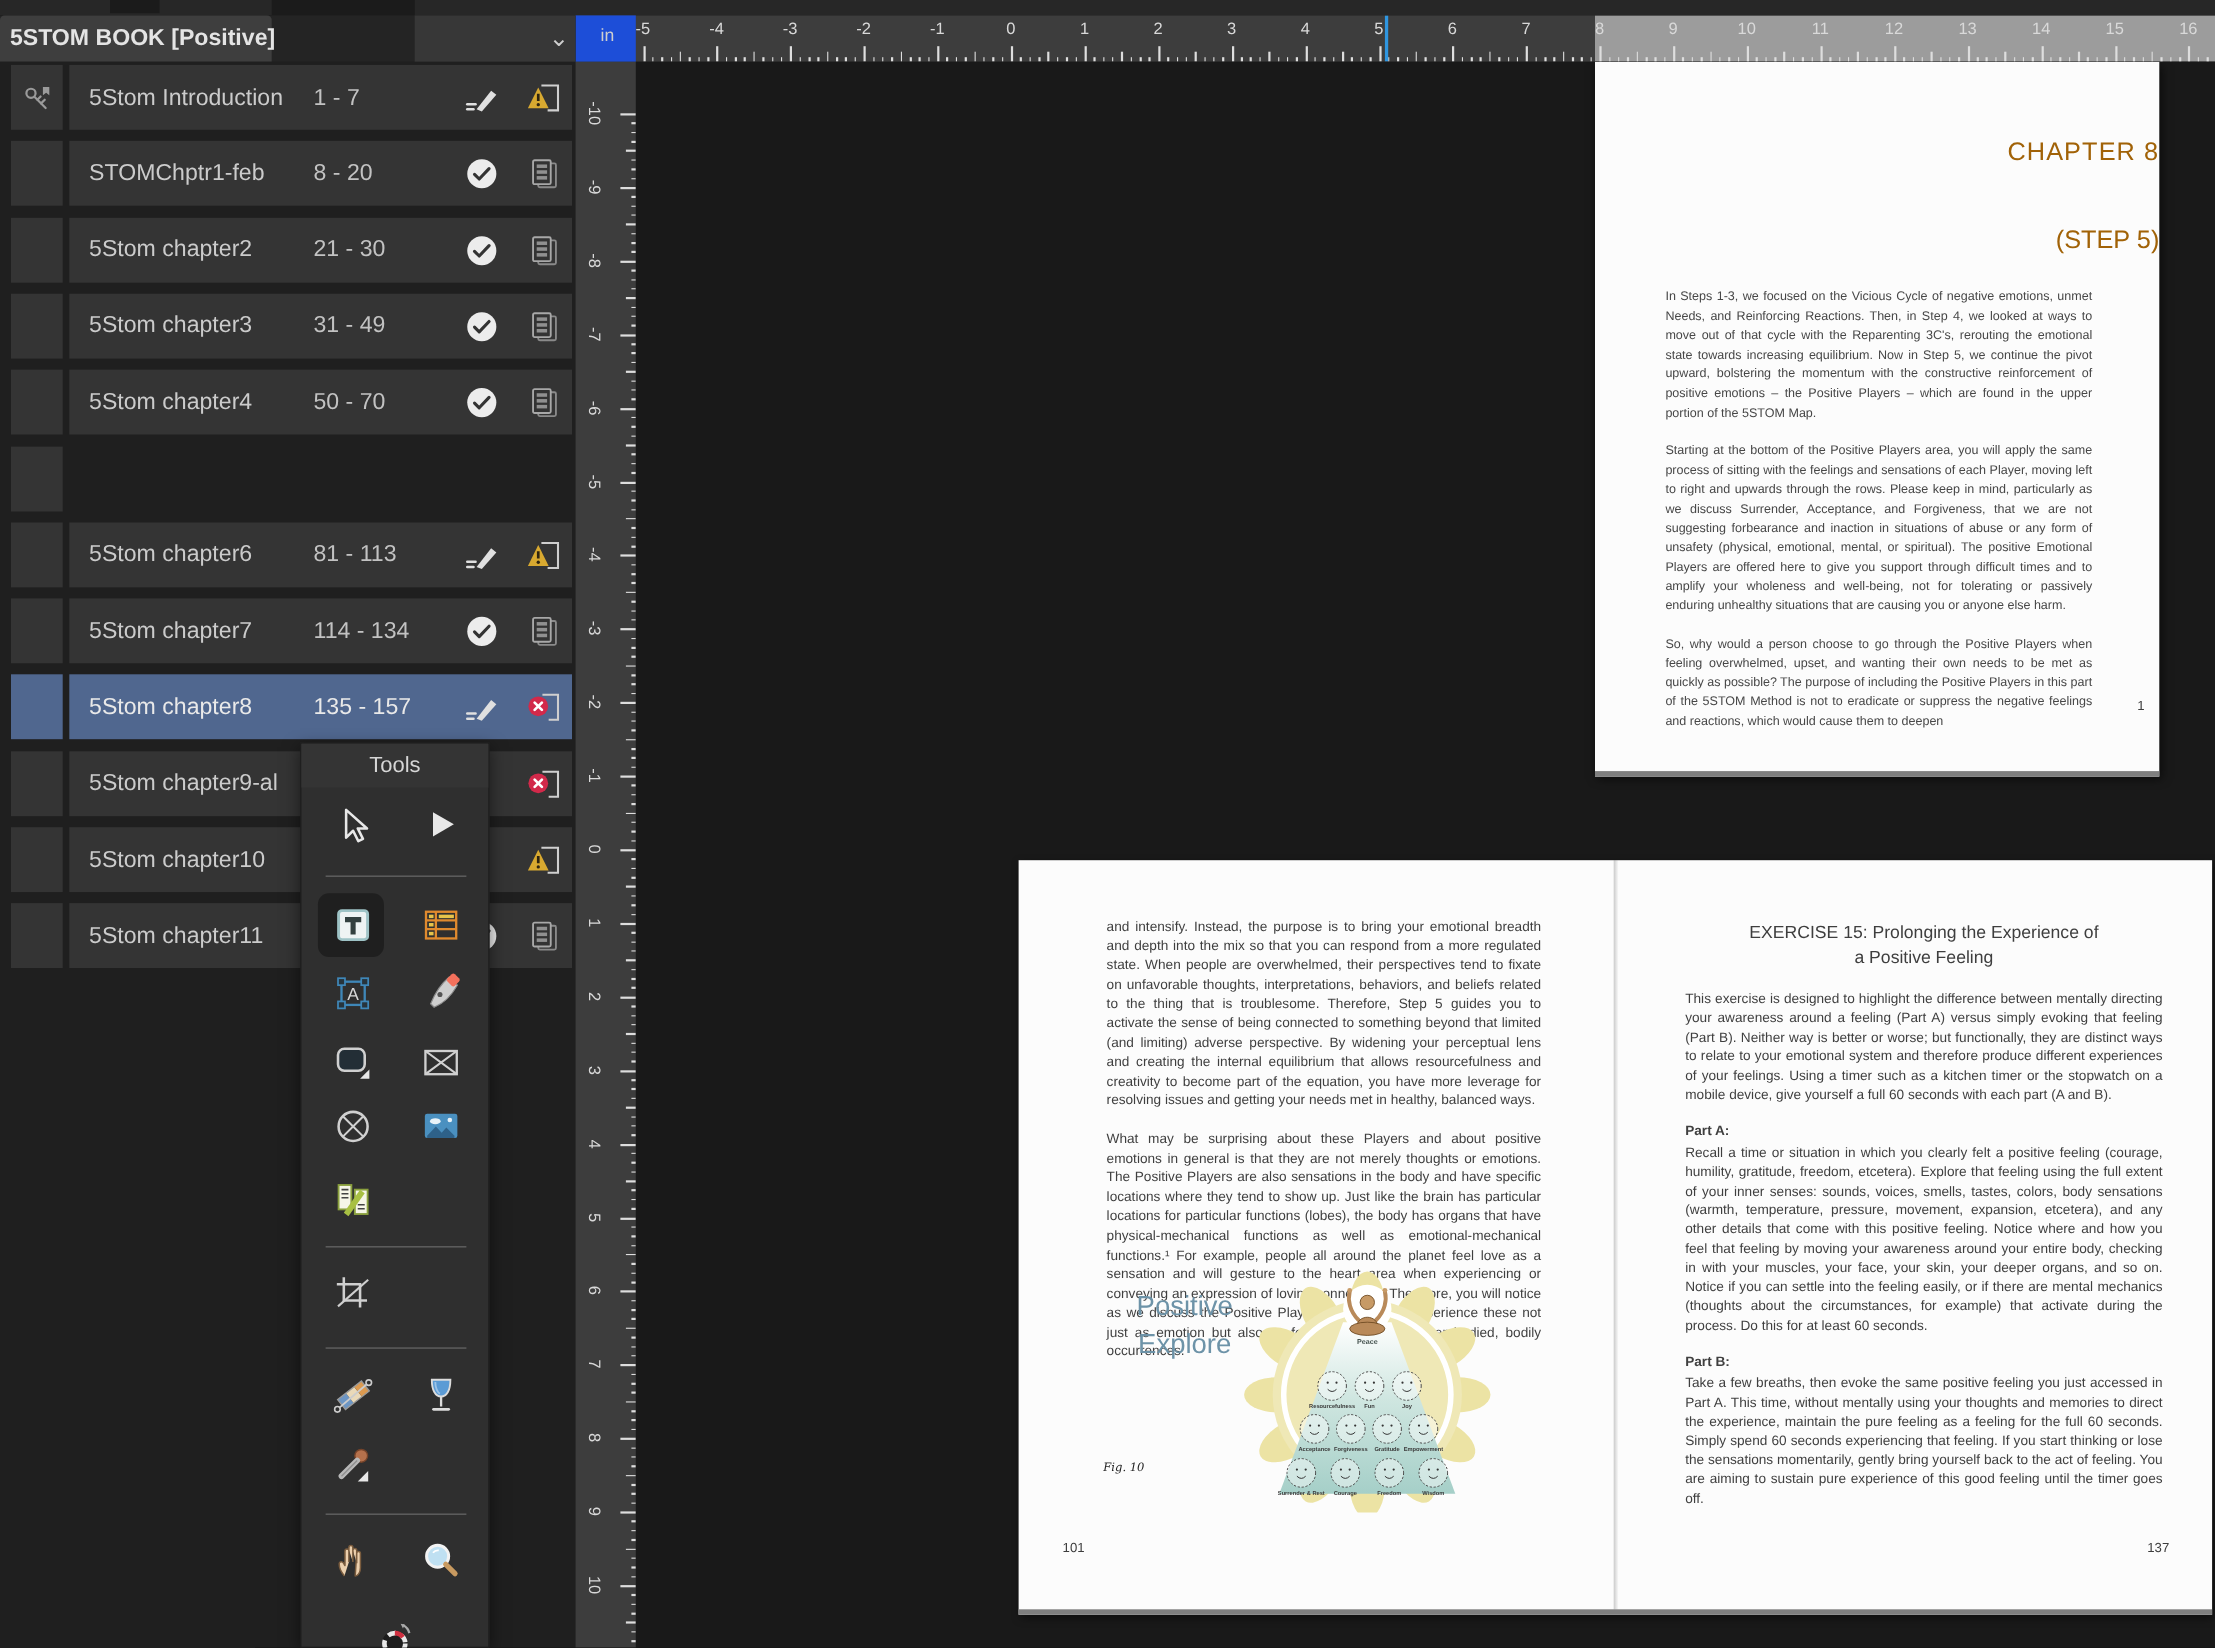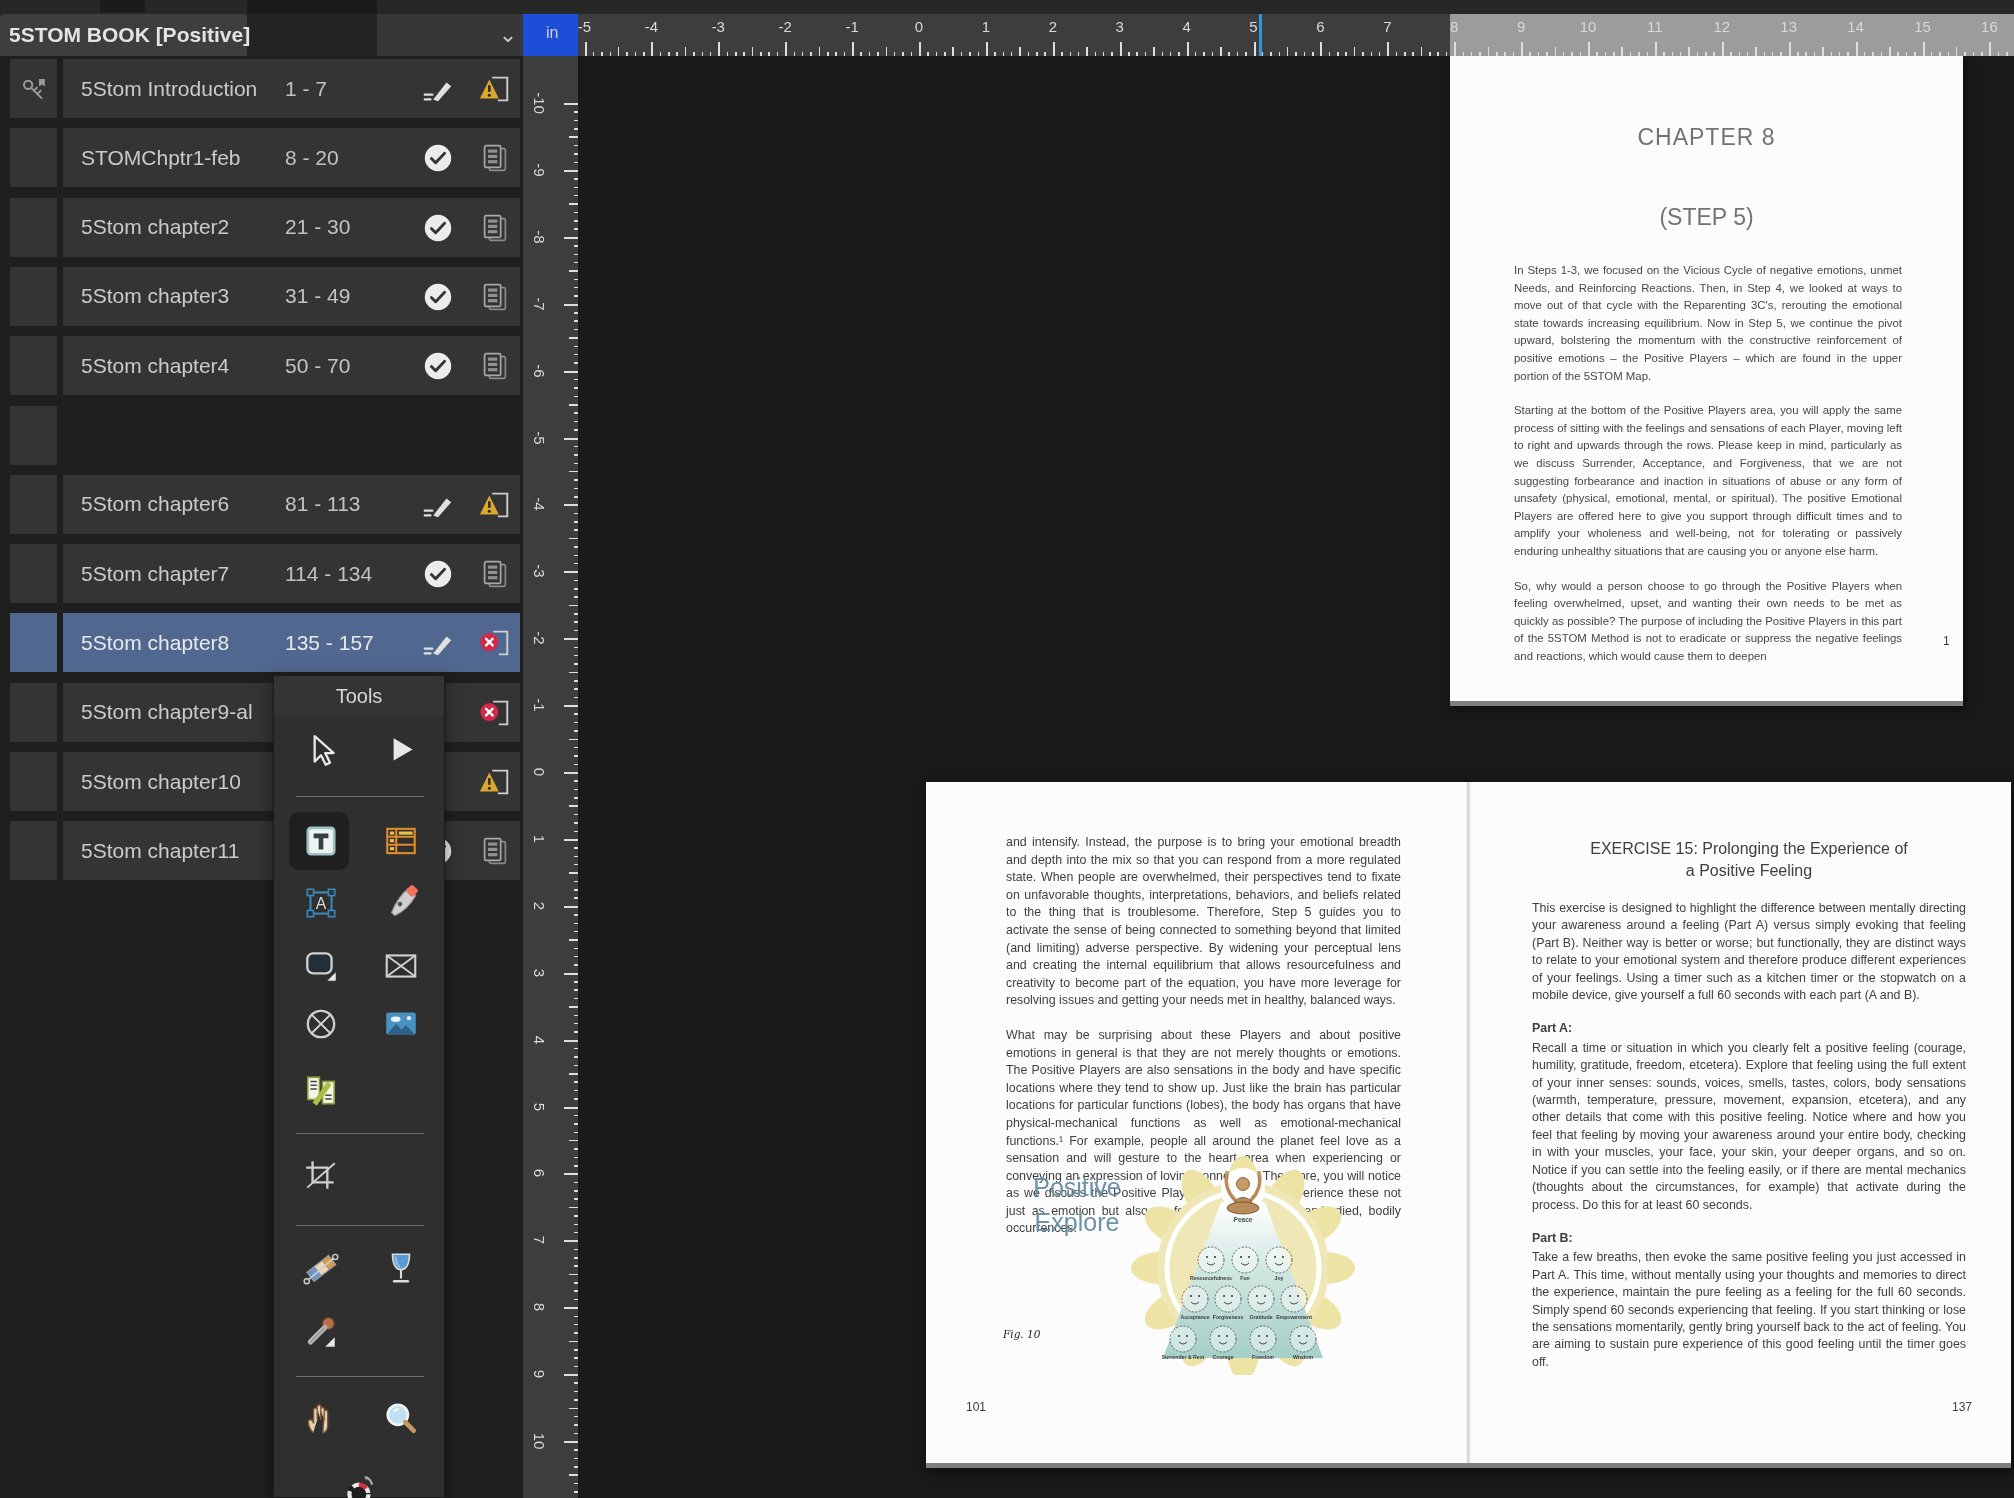--- a/index.html
+++ b/index.html
@@ -43,21 +43,21 @@
          color:#d9d9d9;font-size:15px;transform:rotate(90deg);}
   .v-tick{position:absolute;right:0;height:2px;background:#dedede;}
   
   #canvas{left:578px;top:56px;width:1436px;height:1442px;background:#191919;overflow:hidden;z-index:1;}
   .doc-page{position:absolute;background:#fcfcfc;border-bottom:5px solid #7f7f7f;
             box-shadow:2px 3px 8px rgba(0,0,0,0.55);}
   #page-ch8{left:872px;top:0;width:513px;height:645px;}
   #spread{left:348px;top:726px;width:1085px;height:681px;}
   #spread-seam{position:absolute;left:541px;top:0;width:4px;height:100%;
                background:linear-gradient(to right,rgba(0,0,0,0.20),rgba(0,0,0,0.02));}
-  .chapter-heading{position:absolute;width:100%;text-align:center;color:#737373;}
+  .chapter-heading{position:absolute;width:100%;text-align:right;color:#a16207;}
   #ch8-title{top:68px;font-size:23px;font-weight:500;letter-spacing:1px;}
   #ch8-sub1{top:120px;font-size:23px;font-weight:500;}
   #ch8-sub2{top:148px;font-size:23px;font-weight:500;}
   #ch8-body{position:absolute;left:64px;top:206px;width:388px;color:#474747;font-size:11.4px;
             line-height:17.6px;text-align:justify;}
   #ch8-body p{margin:0 0 17px 0;}
   .pagenum{position:absolute;color:#3d3d3d;font-size:12px;}
   
   #left-body{position:absolute;left:80px;top:52px;width:395px;color:#3f3f3f;font-size:12.4px;
              line-height:17.6px;text-align:justify;}

